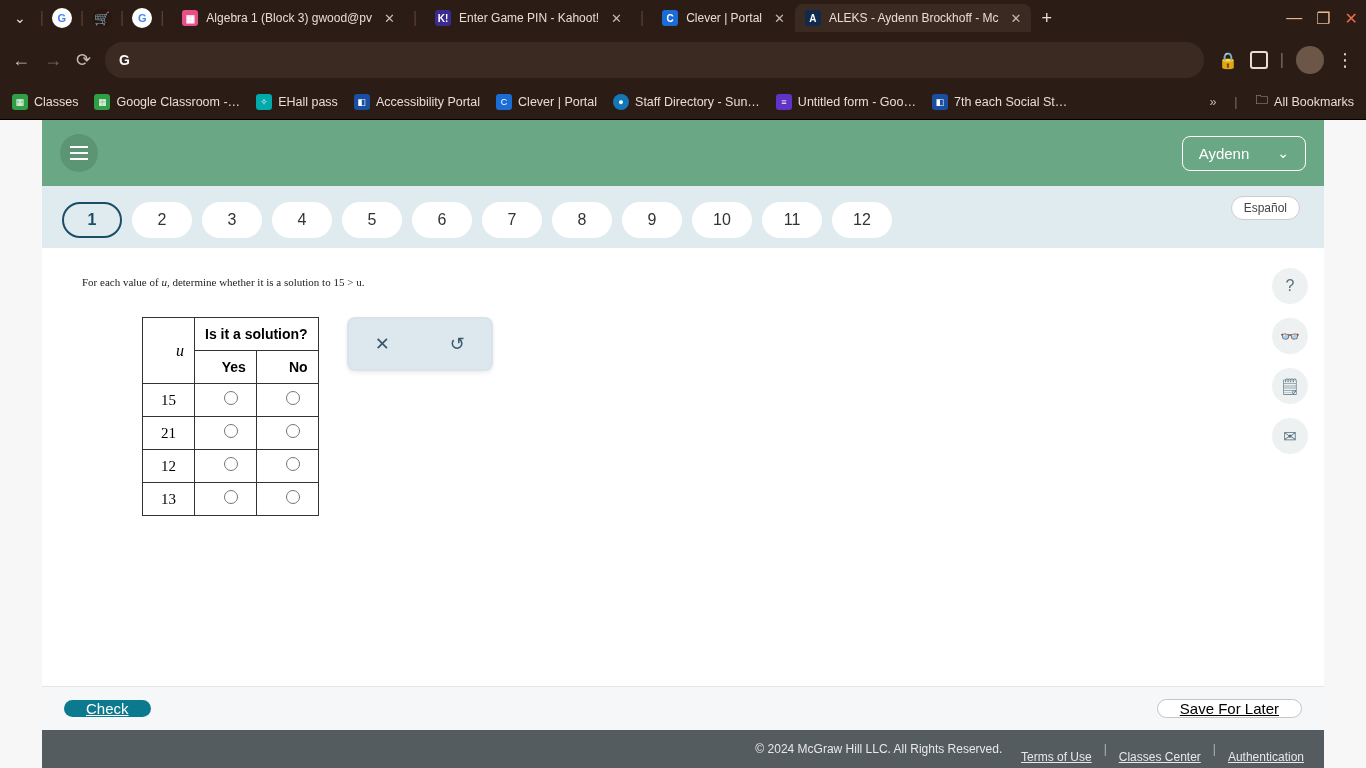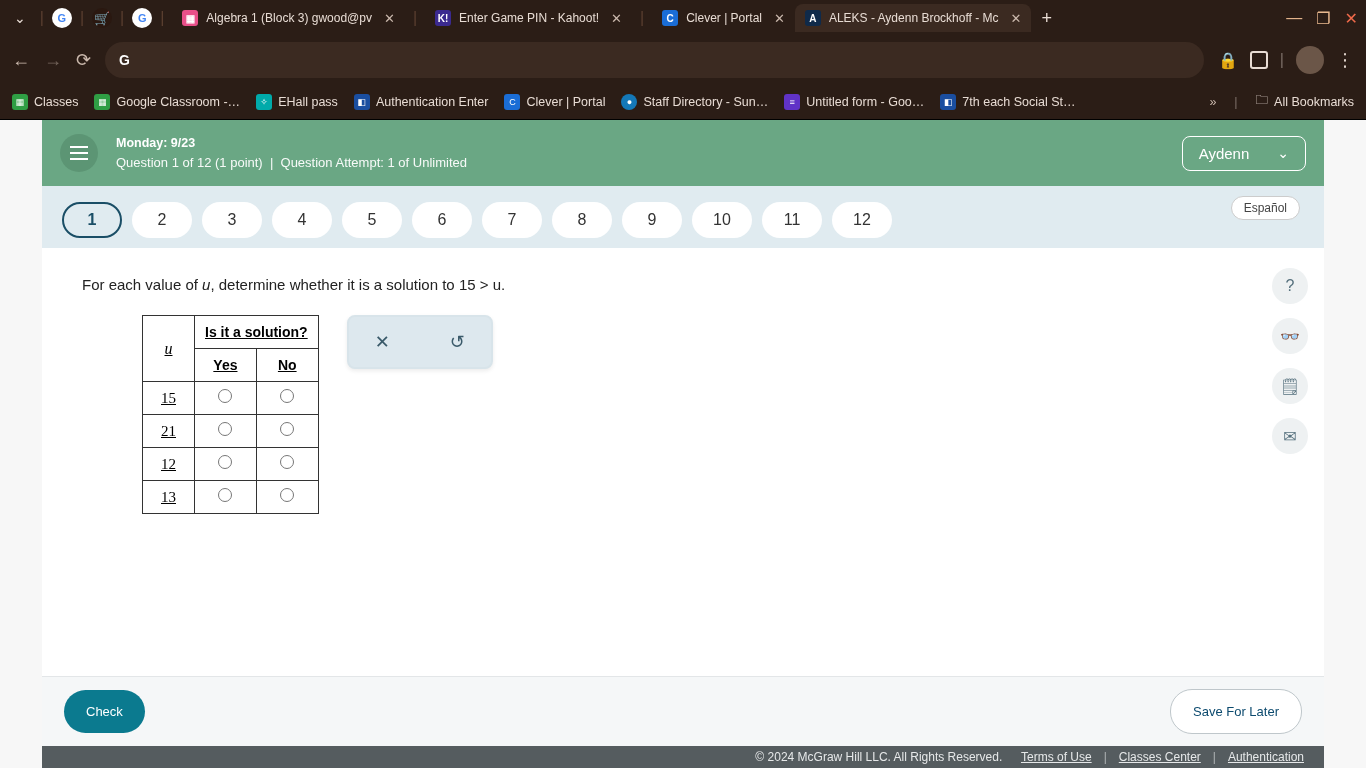--- a/index.html
+++ b/index.html
@@ -43,45 +43,45 @@
   .header-lines .l2 { opacity: 0.95; }
   .user-chip { margin-left: auto; border: 1.5px solid #fff; border-radius: 8px; padding: 8px 16px; display: flex; align-items: center; gap: 28px; font-size: 15px; }
   .chevd { font-size: 14px; }
   
   .qnav { background: #e0ebf0; padding: 16px 20px 10px; display: flex; align-items: center; gap: 10px; position: relative; }
   .qpill { width: 60px; height: 36px; border-radius: 18px; background: #fff; display: flex; align-items: center; justify-content: center; font-size: 16px; font-weight: 500; color: #333; cursor: pointer; }
   .qpill.current { background: transparent; border: 2px solid #1a4e66; color: #1a4e66; font-weight: 600; }
   .lang-chip { position: absolute; right: 24px; top: 10px; background: #fff; border: 1px solid #ccc; border-radius: 14px; padding: 4px 12px; font-size: 12px; color: #444; }
   
   .content { flex: 1; padding: 28px 40px; position: relative; overflow: auto; }
-  .prompt { font-size: 15px; color: #222; margin-bottom: 22px; font-family: Liberation Sans, sans-serif; }
+  .prompt { font-size: 11px; color: #222; margin-bottom: 29px; font-family: Liberation Serif, serif; }
   .prompt .var { font-style: italic; }
   
   .work-row { display: flex; align-items: flex-start; gap: 28px; margin-left: 60px; }
   table.sol { border-collapse: collapse; }
-  table.sol th, table.sol td { border: 1px solid #333; text-align: center; text-decoration: underline; }
+  table.sol th, table.sol td { border: 1px solid #333; text-align: right; }
   table.sol th { font-size: 14px; padding: 8px 10px; font-family: Arial, sans-serif; }
   table.sol td { padding: 7px 18px; font-size: 15px; font-family: Georgia, serif; }
   table.sol .uhead { font-style: italic; font-weight: normal; font-family: Georgia, serif; font-size: 16px; }
   .radio { width: 14px; height: 14px; border: 1.5px solid #777; border-radius: 50%; display: inline-block; }
   
   .tool-pod { border: 2px solid #d8e4ea; background: #dde8ee; border-radius: 8px; padding: 14px 26px; display: flex; gap: 60px; box-shadow: 0 2px 4px rgba(0,0,0,.08); }
   .tool-btn { font-size: 18px; color: #3a5a6a; cursor: pointer; }
   
   .side-tools { position: absolute; right: 16px; top: 20px; display: flex; flex-direction: column; gap: 14px; }
   .side-btn { width: 36px; height: 36px; border-radius: 50%; background: #eef1f2; display: flex; align-items: center; justify-content: center; color: #55707d; font-size: 16px; cursor: pointer; }
   
   .action-bar { background: #f5f7f8; border-top: 1px solid #e3e6e8; padding: 12px 22px; display: flex; align-items: center; gap: 12px; }
-  .btn { border-radius: 22px; padding: 14px 22px; font-size: 13px; cursor: pointer; border: none; }
+  .btn { border-radius: 22px; padding: 0 22px; font-size: 15px; cursor: pointer; border: none; text-decoration: underline; }
   .btn.primary { background: #0b7a8f; color: #fff; font-weight: 500; }
-  .btn.ghost { background: #fff; border: 1px solid #bfc7cb; color: #0c4a6e; }
+  .btn.ghost { background: #fff; border: 1px solid #bfc7cb; color: #000000; }
   .action-right { margin-left: auto; display: flex; gap: 12px; }
   
   .footer-legal { background: #555c5f; color: #e6e8e9; font-size: 12px; padding: 4px 20px; display: flex; justify-content: flex-end; gap: 6px; align-items: center; }
-  .footer-legal a { color: #e6e8e9; text-decoration: underline; }
+  .footer-legal a { color: #e6e8e9; text-decoration: underline; margin-top: 16px; }
   .footer-legal .sep { opacity: .6; margin: 0 6px; }
 </style>
 </head>
 <body>
 
 <div class="browser-top">
   <div class="tab-strip">
     <span style="color:#e8dcd4;font-size:14px;margin:0 6px">⌄</span>
     <span class="tab-sep">|</span>
     <span class="circ-icon" style="color:#4285f4">G</span>
@@ -146,21 +146,21 @@
   <div class="bm">
       <span class="bm-icon" style="background:#2f9e44">▦</span>
       <span>Google Classroom -…</span>
     </div>
   <div class="bm">
       <span class="bm-icon" style="background:#0aa">✧</span>
       <span>EHall pass</span>
     </div>
   <div class="bm">
       <span class="bm-icon" style="background:#1a4ea0">◧</span>
-      <span>Authentication Enter</span>
+      <span>Accessibility Portal</span>
     </div>
   <div class="bm">
       <span class="bm-icon" style="background:#1a6dd6">C</span>
       <span>Clever | Portal</span>
     </div>
   <div class="bm">
       <span class="bm-icon" style="background:#1478b8;border-radius:50%">●</span>
       <span>Staff Directory - Sun…</span>
     </div>
   <div class="bm">
@@ -182,26 +182,20 @@
 </div>
 
 <div class="app-wrap">
   <div class="app-surface">
     <div class="app-header">
       <div class="hamburger">
           <span></span>
           <span></span>
           <span></span>
         </div>
-      <div class="header-lines">
-        <div class="l1">Monday: 9/23</div>
-        <div class="l2">
-          <span>Question 1 of 12 (1 point)</span>&nbsp;&nbsp;|&nbsp;&nbsp;<span>Question Attempt: 1 of Unlimited</span>
-        </div>
-      </div>
       <div class="user-chip">
         <span>Aydenn</span>
         <span class="chevd">⌄</span>
       </div>
     </div>
 
     <div class="qnav">
       <div class="qpill current">1</div>
       <div class="qpill">2</div>
       <div class="qpill">3</div>

